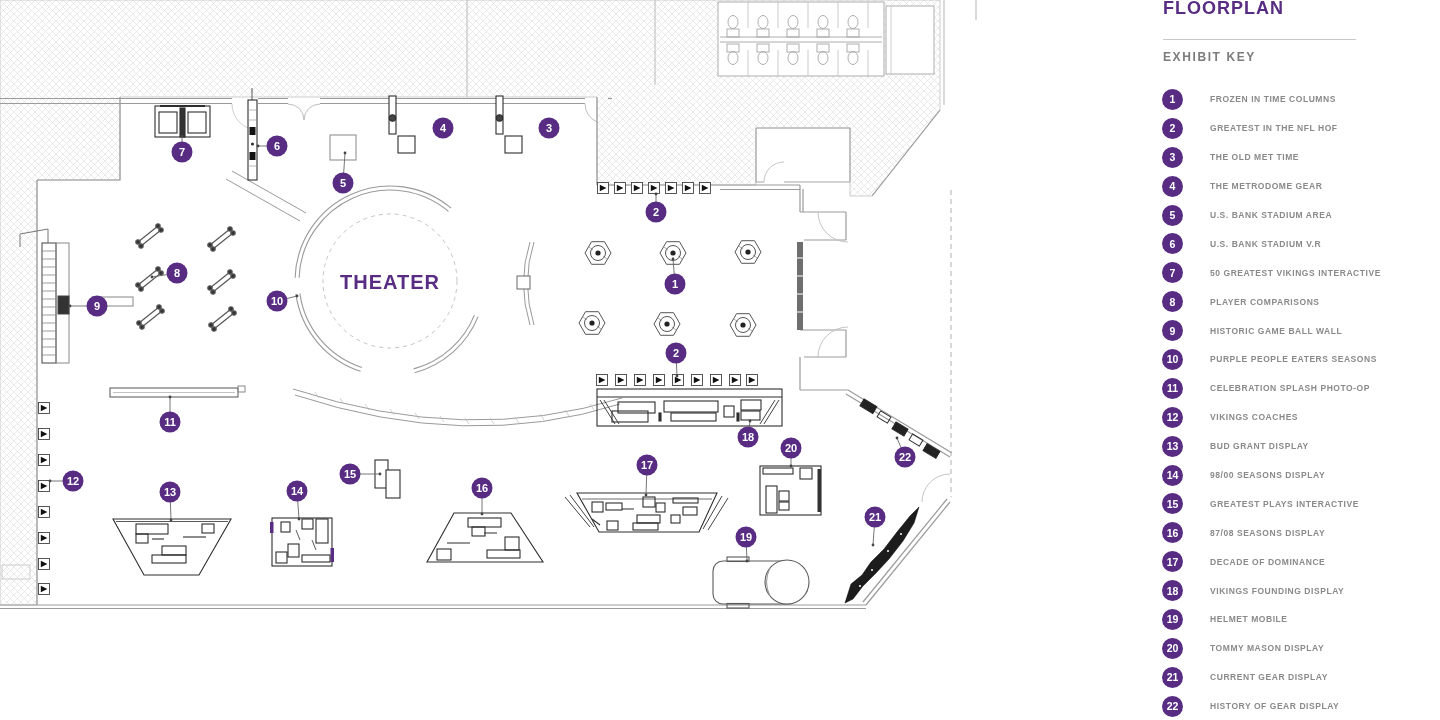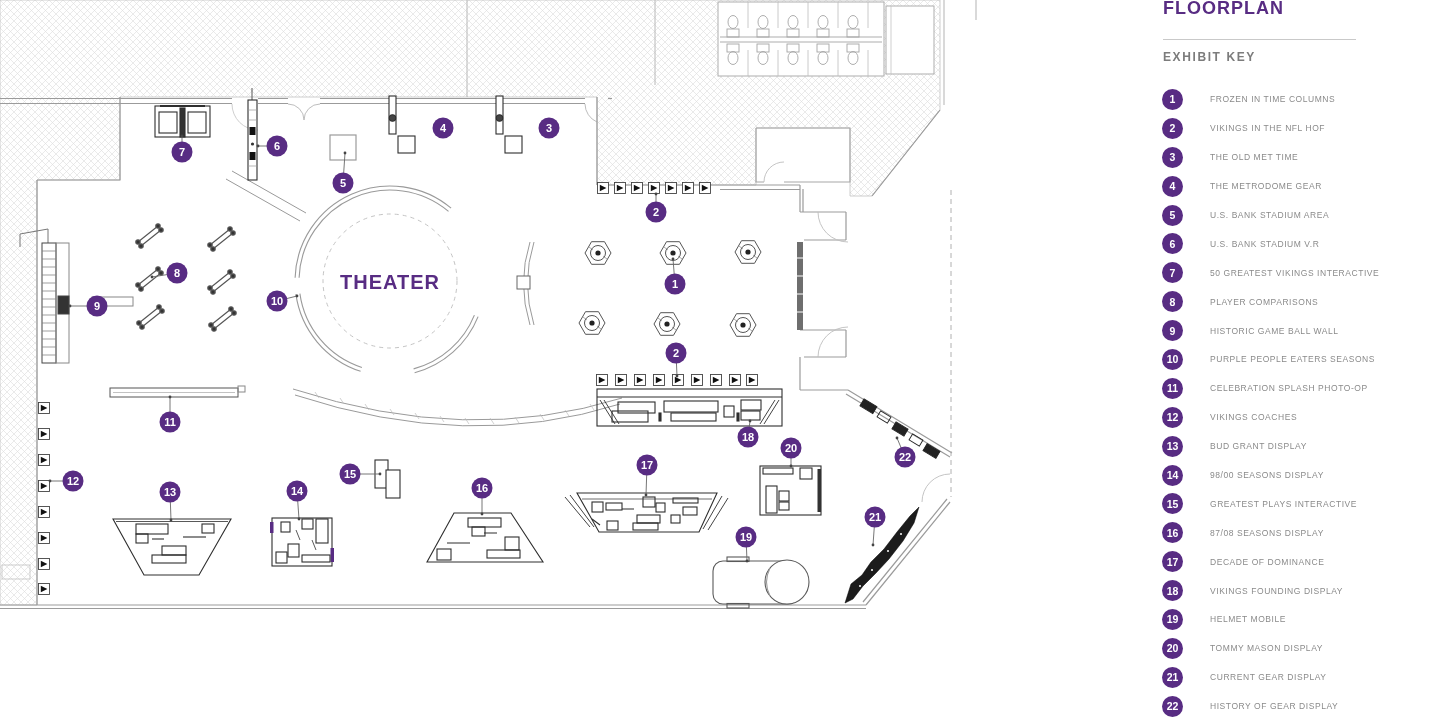--- a/index.html
+++ b/index.html
@@ -13,21 +13,21 @@
             letter-spacing:1px;color:var(--purple,#582C83);}
   .lg-divider{position:absolute;left:1px;top:39px;width:193px;height:0;
               border-top:1.5px solid #c9c9c9;}
   .lg-key{position:absolute;left:1px;top:50px;font-size:12px;font-weight:700;
           letter-spacing:1.6px;color:#7c7c7c;}
   .lg-items{position:absolute;left:0;top:85px;display:flex;flex-direction:column;}
   .lg-row{height:28.9px;display:flex;align-items:center;}
   .lg-num{width:21px;height:21px;border-radius:50%;background:var(--purple,#582C83);
           color:#fff;font-size:10.5px;font-weight:700;display:flex;align-items:center;
           justify-content:center;flex:0 0 21px;}
-  .lg-label{margin-left:27px;font-size:8.5px;font-weight:400;letter-spacing:.55px;
+  .lg-label{margin-left:27px;font-size:8.5px;font-weight:700;letter-spacing:.55px;
             color:#8a8a8a;white-space:nowrap;}
 </style>
 </head>
 <body>
 
 <div class="stage">
 
   <svg width="1000" height="720" viewBox="0 0 1000 720" style="position:absolute;left:0;top:0;">
     <defs>
       <pattern id="hatch" width="7" height="7" patternUnits="userSpaceOnUse">
@@ -505,21 +505,21 @@
     <div class="lg-title">FLOORPLAN</div>
     <div class="lg-divider"></div>
     <div class="lg-key">EXHIBIT KEY</div>
     <div class="lg-items">
         <div class="lg-row">
           <span class="lg-num">1</span>
           <span class="lg-label">FROZEN IN TIME COLUMNS</span>
         </div>
         <div class="lg-row">
           <span class="lg-num">2</span>
-          <span class="lg-label">VIKINGS IN THE NFL HOF</span>
+          <span class="lg-label">GREATEST IN THE NFL HOF</span>
         </div>
         <div class="lg-row">
           <span class="lg-num">3</span>
           <span class="lg-label">THE OLD MET TIME</span>
         </div>
         <div class="lg-row">
           <span class="lg-num">4</span>
           <span class="lg-label">THE METRODOME GEAR</span>
         </div>
         <div class="lg-row">

